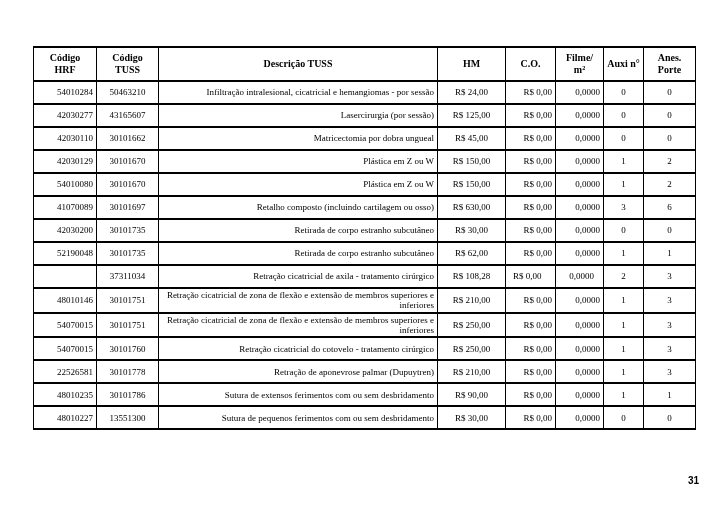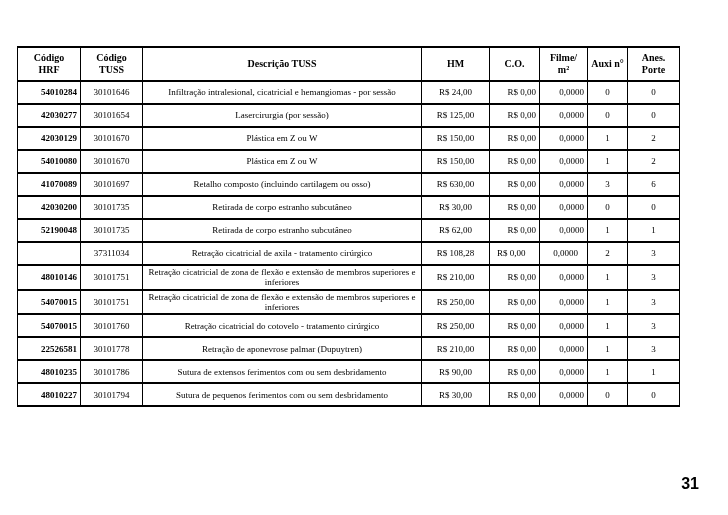--- a/index.html
+++ b/index.html
@@ -11,21 +11,21 @@
     position: relative;
     width: 728px;
     height: 515px;
     background: #ffffff;
     font-family: "Liberation Serif", serif;
     color: #000000;
     overflow: hidden;
   }
   table.tuss {
     position: absolute;
-    left: 17px;
+    left: 33px;
     top: 46px;
     width: 662px;
     border-collapse: collapse;
     table-layout: fixed;
   }
   table.tuss th,
   table.tuss td {
     border: 1px solid #000;
     border-top-width: 2px;
     border-bottom-width: 2px;
@@ -39,23 +39,23 @@
   table.tuss th {
     font-weight: bold;
     font-size: 10px;
     line-height: 1.25;
     height: 30px;
     text-align: center;
   }
   table.tuss td { height: 19px; }
 
   
-  td.c-hrf  { text-align: right; padding-right: 6px; font-weight: bold; }
+  td.c-hrf  { text-align: right; padding-right: 6px; }
   td.c-tuss { text-align: center; }
-  td.c-desc { text-align: center; padding-left: 4px; padding-right: 6px; }
+  td.c-desc { text-align: right; padding-left: 4px; padding-right: 6px; }
   td.c-hm   { text-align: center; padding-right: 3px; }
   td.c-co   { text-align: right; padding-right: 4px; }
   td.c-filme{ text-align: right; padding-right: 4px; }
   td.c-auxi { text-align: center; }
   td.c-anes { text-align: center; }
 
   
   th.c-desc, td.c-desc { border-left-width: 2px; border-right-width: 2px; }
   th.c-hm { text-align: right; padding-right: 3px; }
 
@@ -66,21 +66,21 @@
     padding-left: 7px;
   }
   tr.variant td.c-filme { text-align: center; }
 
   .page-num {
     position: absolute;
     top: 475px;
     right: 29px;
     font-family: "Liberation Sans", sans-serif;
     font-weight: bold;
-    font-size: 16px;
+    font-size: 10px;
     color: #000;
   }
 </style>
 </head>
 <body>
 
 <div class="page">
 
   <table class="tuss">
     <colgroup>
@@ -101,33 +101,43 @@
         <th class="c-hm">HM</th>
         <th class="c-co">C.O.</th>
         <th class="c-filme">Filme/ m²</th>
         <th class="c-auxi">Auxi n°</th>
         <th class="c-anes"><span>Anes.</span><br><span>Porte</span></th>
       </tr>
     </thead>
     <tbody>
         <tr>
       <td class="c-hrf">54010284</td>
-      <td class="c-tuss">30101646</td>
+      <td class="c-tuss">50463210</td>
       <td class="c-desc">Infiltração  intralesional, cicatricial e hemangiomas - por sessão</td>
       <td class="c-hm">R$ 24,00</td>
       <td class="c-co">R$ 0,00</td>
       <td class="c-filme">0,0000</td>
       <td class="c-auxi">0</td>
       <td class="c-anes">0</td>
     </tr>
         <tr>
       <td class="c-hrf">42030277</td>
-      <td class="c-tuss">30101654</td>
+      <td class="c-tuss">43165607</td>
       <td class="c-desc">Lasercirurgia (por sessão)</td>
       <td class="c-hm">R$ 125,00</td>
+      <td class="c-co">R$ 0,00</td>
+      <td class="c-filme">0,0000</td>
+      <td class="c-auxi">0</td>
+      <td class="c-anes">0</td>
+    </tr>
+        <tr>
+      <td class="c-hrf">42030110</td>
+      <td class="c-tuss">30101662</td>
+      <td class="c-desc">Matricectomia por dobra ungueal</td>
+      <td class="c-hm">R$ 45,00</td>
       <td class="c-co">R$ 0,00</td>
       <td class="c-filme">0,0000</td>
       <td class="c-auxi">0</td>
       <td class="c-anes">0</td>
     </tr>
         <tr>
       <td class="c-hrf">42030129</td>
       <td class="c-tuss">30101670</td>
       <td class="c-desc">Plástica em Z ou W</td>
       <td class="c-hm">R$ 150,00</td>
@@ -231,21 +241,21 @@
       <td class="c-tuss">30101786</td>
       <td class="c-desc">Sutura de extensos ferimentos com ou sem desbridamento</td>
       <td class="c-hm">R$ 90,00</td>
       <td class="c-co">R$ 0,00</td>
       <td class="c-filme">0,0000</td>
       <td class="c-auxi">1</td>
       <td class="c-anes">1</td>
     </tr>
         <tr>
       <td class="c-hrf">48010227</td>
-      <td class="c-tuss">30101794</td>
+      <td class="c-tuss">13551300</td>
       <td class="c-desc">Sutura de pequenos ferimentos com ou sem desbridamento</td>
       <td class="c-hm">R$ 30,00</td>
       <td class="c-co">R$ 0,00</td>
       <td class="c-filme">0,0000</td>
       <td class="c-auxi">0</td>
       <td class="c-anes">0</td>
     </tr>
       </tbody>
   </table>
 

